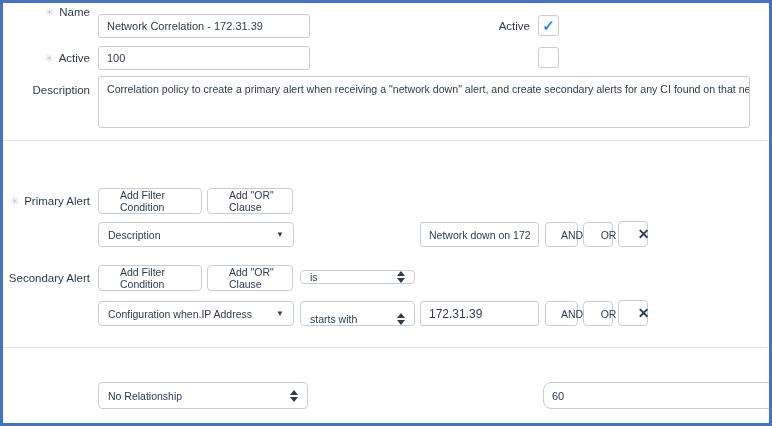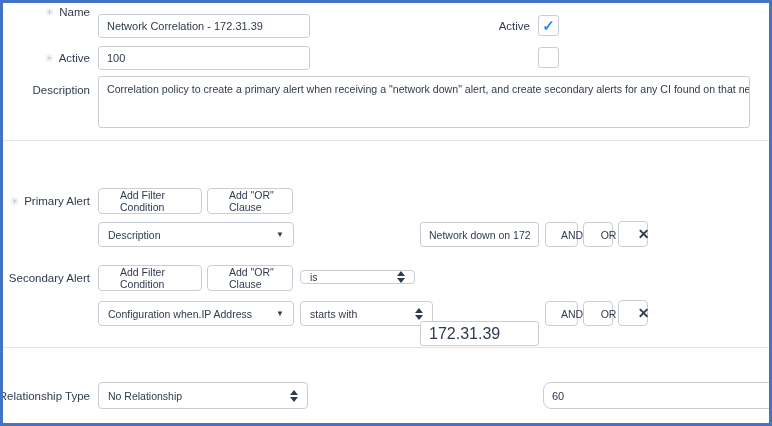--- a/index.html
+++ b/index.html
@@ -100,39 +100,36 @@
     <span class="ast">✳</span>
     <span>Secondary Alert</span>
   </div>
   <div class="box btn" style="left:98px;top:265px;width:104px;height:26px;">Add Filter Condition</div>
   <div class="box btn" style="left:207px;top:265px;width:86px;height:26px;">Add "OR" Clause</div>
 
   <div class="box sel" style="left:98px;top:301px;width:196px;height:25px;">
     <span>Configuration when.IP Address</span>
     <span class="caret">▼</span>
   </div>
-  <div class="box sel" style="left:300px;top:301px;width:133px;height:25px;">
+  <div class="box sel" style="left:300px;top:301px;width:115px;height:25px;align-items:flex-end;">
     <span>starts with</span>
     <span class="updown">
         <i class="tri-up"></i>
         <i class="tri-down"></i>
       </span>
   </div>
-  <input class="box" style="left: 420px; top: 301px; width: 119px; height: 25px; font-size: 16px; margin-top: 20px;" value="172.31.39">
+  <input class="box" style="left: 420px; top: 301px; width: 119px; height: 25px; font-size: 12px;" value="172.31.39">
   <div class="box btn" style="left:545px;top:301px;width:33px;height:25px;">AND</div>
   <div class="box btn" style="left:583px;top:301px;width:30px;height:25px;">OR</div>
   <div class="box btn" style="left:618px;top:300px;width:30px;height:26px;">
     <span class="xglyph">✕</span>
   </div>
 
   <div class="hr" style="top:347px;"></div>
 
-  <div class="lbl" style="left:0;top:384px;width:90px;height:24px;">
-    <span>Relationship Type</span>
-  </div>
   <div class="box sel" style="left:98px;top:382px;width:210px;height:27px;">
     <span>No Relationship</span>
     <span class="updown">
         <i class="tri-up"></i>
         <i class="tri-down"></i>
       </span>
   </div>
 
   <input class="box num" style="left: 543px; top: 382px; width: 244px; height: 27px; border-radius: 8px;" value="60">
 </div>

